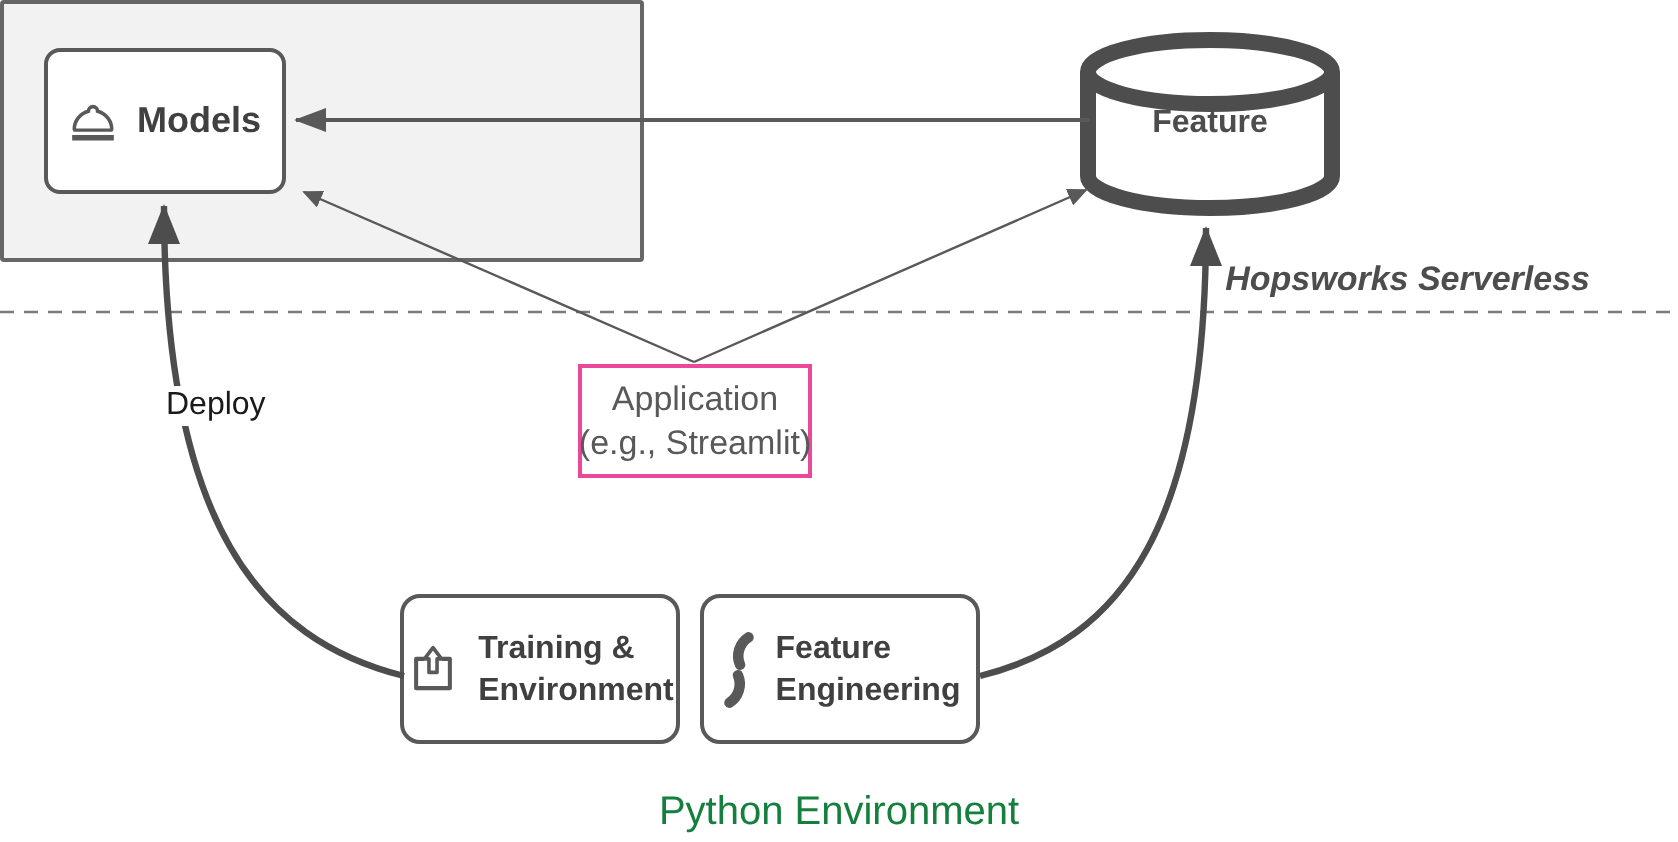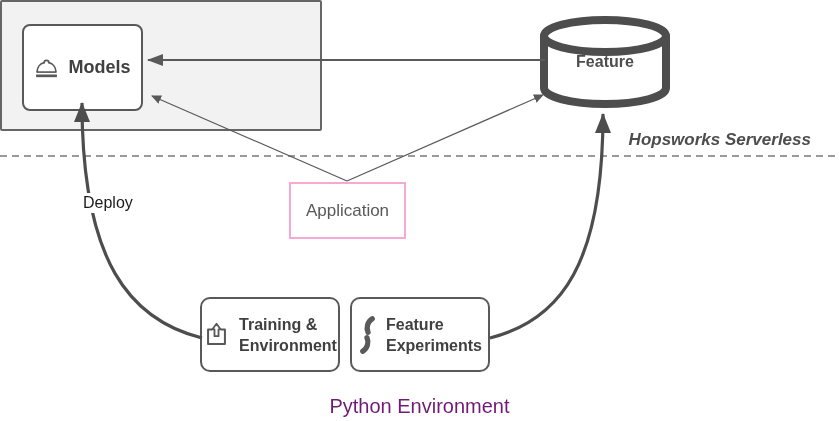--- a/index.html
+++ b/index.html
@@ -7,33 +7,33 @@
     position:relative;width:839px;height:421px;background:#ffffff;overflow:hidden;
     font-family:"Liberation Sans", sans-serif;
   }
   .abs{position:absolute;}
   
   .node{
     position:absolute;background:#ffffff;border:2.5px solid #595959;border-radius:8px;
     display:flex;align-items:center;justify-content:center;gap:9px;z-index:1;box-sizing:border-box;
   }
   .node .txt{color:#404040;font-weight:bold;}
-  #models-box{left:22px;top:24px;width:121px;height:87px;}
+  #models-box{left:22px;top:24px;width:121px;height:73px;}
   #models-box .txt{font-size:18px;}
   #app-box{
-    left:289px;top:182px;width:117px;height:57px;border:2px solid #f9a8d4;border-radius:0;
+    left:289px;top:182px;width:117px;height:57px;border:2px solid #ec4899;border-radius:0;
     flex-direction:column;gap:0;z-index:1;
   }
   #app-box .line{color:#595959;font-size:17px;line-height:22px;font-weight:normal;text-align:center;white-space:nowrap;}
   #python-env{
     left:183px;top:270px;width:322px;height:131px;background:#f2f2f2;border:2px solid #666666;
     border-radius:2px;z-index:1;box-sizing:border-box;
   }
   #python-env .env-label{
-    position:absolute;left:0;right:0;bottom:3px;text-align:center;color:#701a75;
+    position:absolute;left:0;right:0;bottom:3px;text-align:center;color:#15803d;
     font-size:20px;font-weight:normal;
   }
   .sub-node{
     position:absolute;background:#ffffff;border:2px solid #595959;border-radius:10px;
     display:flex;align-items:center;justify-content:center;gap:9px;box-sizing:border-box;z-index:2;
   }
   #training-box{left:200px;top:297px;width:140px;height:75px;}
   #feateng-box{left:350px;top:297px;width:140px;height:75px;}
   .sub-node .lines{display:flex;flex-direction:column;}
   .sub-node .lines span{color:#404040;font-weight:bold;font-size:16px;line-height:21px;}
@@ -43,21 +43,21 @@
     font-weight:bold;font-size:16px;line-height:20px;
   }
   
   .edge-label{
     position:absolute;background:#ffffff;padding:1px 5px;color:#1a1a1a;font-size:16px;
     z-index:4;white-space:nowrap;
   }
   #deploy-label{left:78px;top:193px;}
   #readwrite-label{left:533px;top:212px;}
   #region-label{
-    position:absolute;right:28px;top:130px;color:#4d4d4d;font-weight:bold;font-style:italic;
+    position:absolute;right:44px;top:130px;color:#4d4d4d;font-weight:bold;font-style:italic;
     font-size:17px;z-index:4;white-space:nowrap;
   }
   #edge-layer{position:absolute;left:0;top:0;z-index:3;pointer-events:none;}
   .icon{display:flex;align-items:center;justify-content:center;}
 </style>
 </head>
 <body>
 
 <div id="canvas">
 
@@ -67,20 +67,21 @@
         <path d="M3,15 A9,9 0 0 1 9.8,6.3 A2.2,2.2 0 0 1 14.2,6.3 A9,9 0 0 1 21,15" stroke="#595959" stroke-width="1.7" stroke-linecap="round"></path>
         <path d="M2.6,15.4 H21.4" stroke="#595959" stroke-width="1.6"></path>
         <path d="M2,19 H22" stroke="#595959" stroke-width="2.6"></path>
       </svg>
     </span>
     <span class="txt">Models</span>
   </div>
 
   <div class="node" id="app-box">
     <span class="line">Application</span>
+    <span class="line">(e.g., Streamlit)</span>
   </div>
 
   <div id="python-env">
     <div class="env-label">Python Environment</div>
   </div>
 
   <div class="sub-node" id="training-box">
     <span class="icon">
       <svg width="27" height="27" viewBox="0 0 24 24" fill="none">
         <path d="M8,7.5 H4.5 V20.5 H19.5 V7.5 H16" stroke="#595959" stroke-width="1.8" stroke-linejoin="round"></path>
@@ -95,21 +96,21 @@
 
   <div class="sub-node" id="feateng-box">
     <span class="icon">
       <svg width="19" height="40" viewBox="0 0 18 38" fill="none">
         <path d="M13.5,3.5 A10.5,10.5 0 0 0 9.5,16.5" stroke="#595959" stroke-width="5" stroke-linecap="round"></path>
         <path d="M4.5,34.5 A10.5,10.5 0 0 0 8.5,21.5" stroke="#595959" stroke-width="5" stroke-linecap="round"></path>
       </svg>
     </span>
     <span class="lines">
       <span>Feature</span>
-      <span>Experiments</span>
+      <span>Engineering</span>
     </span>
   </div>
 
   <svg id="edge-layer" width="839" height="421" viewBox="0 0 839 421">
     <defs>
       <marker id="mBold" markerWidth="22" markerHeight="16" refX="19" refY="8" orient="auto" markerUnits="userSpaceOnUse">
         <path d="M0,0 L20,8 L0,16 Z" fill="#4d4d4d"></path>
       </marker>
       <marker id="mMid" markerWidth="17" markerHeight="12" refX="15" refY="6" orient="auto" markerUnits="userSpaceOnUse">
         <path d="M0,0 L16,6 L0,12 Z" fill="#595959"></path>

